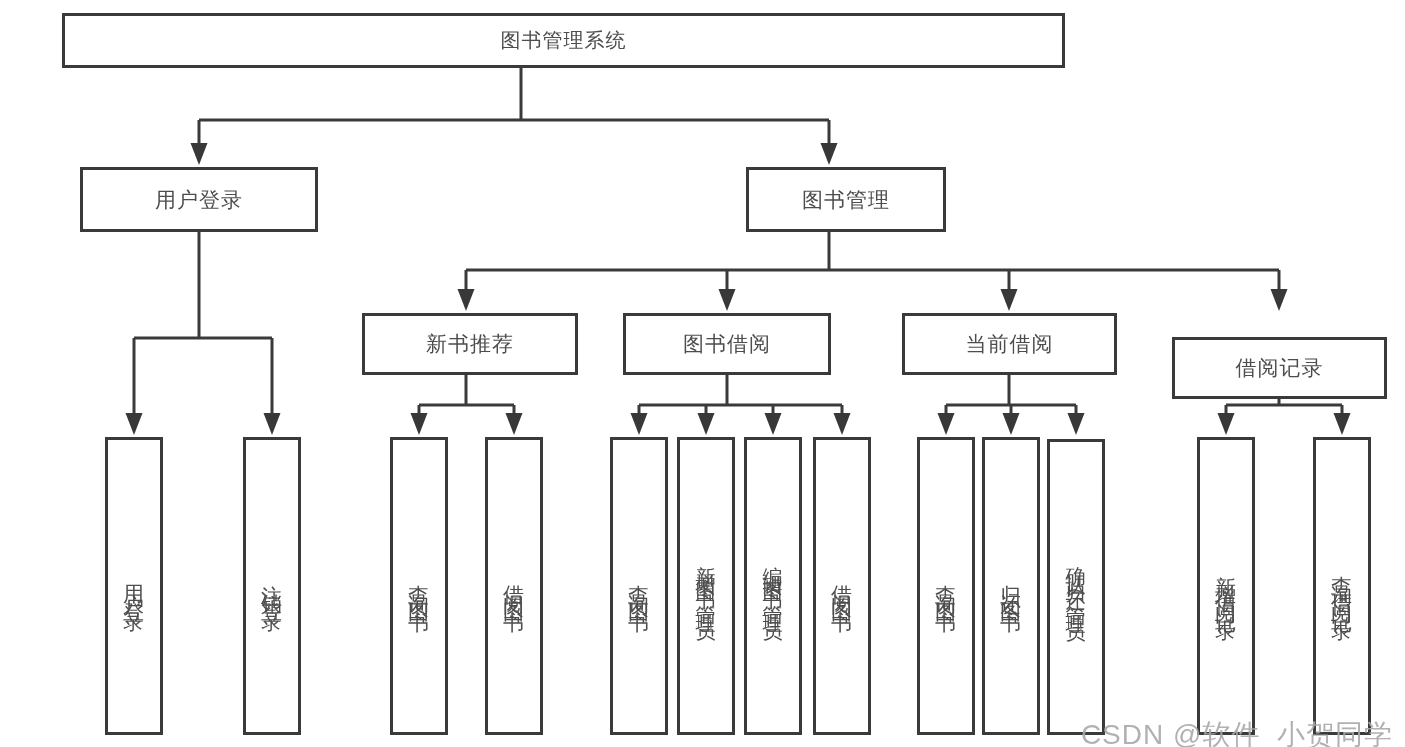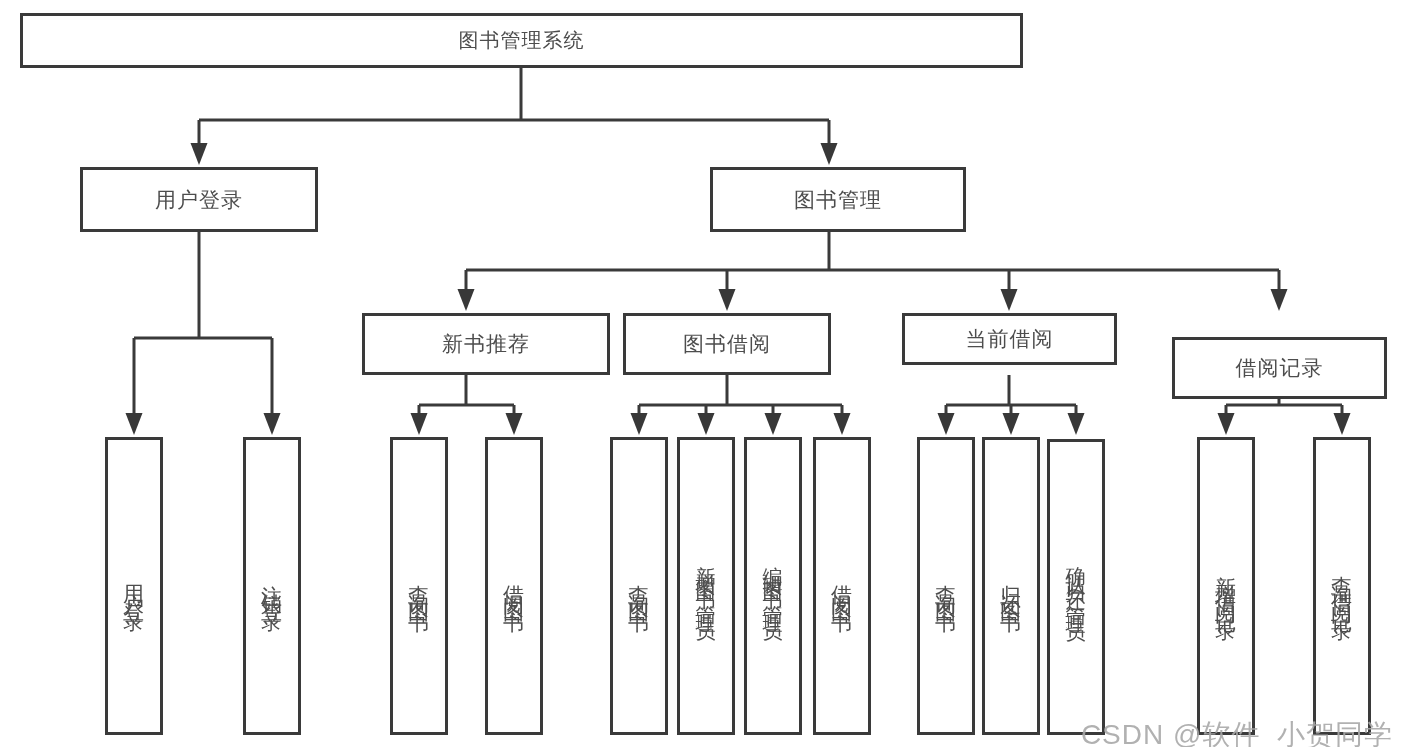--- a/index.html
+++ b/index.html
@@ -14,21 +14,21 @@
   .node {
     position:absolute;
     border:3px solid #3a3a3a;
     background:#ffffff;
     display:flex; align-items:center; justify-content:center;
     color:#4d4d4d;
     z-index:2;
     box-sizing:border-box;
   }
   .hnode { font-size:21px; letter-spacing:1px; }
-  .root  { font-size:20px; }
+  .root  { font-size:20px;margin-left:42px; }
   .vnode span {
     writing-mode:vertical-rl;
     text-orientation:mixed;
     font-size:21px;
     letter-spacing:9px;
     color:#4d4d4d;
     line-height:1;
   }
   .vnode.long span { letter-spacing:8px; font-size:20px; }
   .watermark {
@@ -84,31 +84,31 @@
     <polygon class="ah" points="1333.5,413 1350.5,413 1342,435"></polygon>
   </svg>
 
   <div class="node hnode root" style="left:20px; top:13px; width:1003px; height:55px;">
     <span>图书管理系统</span>
   </div>
 
   <div class="node hnode" style="left:80px; top:167px; width:238px; height:65px;">
     <span>用户登录</span>
   </div>
-  <div class="node hnode" style="left:710px; top:167px; width:256px; height:65px;">
+  <div class="node hnode" style="left:746px; top:167px; width:200px; height:65px;">
     <span>图书管理</span>
   </div>
 
-  <div class="node hnode" style="left:362px; top:313px; width:248px; height:62px;">
+  <div class="node hnode" style="left:362px; top:313px; width:216px; height:62px;">
     <span>新书推荐</span>
   </div>
   <div class="node hnode" style="left:623px; top:313px; width:208px; height:62px;font-family:Liberation Mono, monospace;">
     <span>图书借阅</span>
   </div>
-  <div class="node hnode" style="left:902px; top:313px; width:215px; height:52px;">
+  <div class="node hnode" style="left:902px; top:313px; width:215px; height:62px;">
     <span>当前借阅</span>
   </div>
   <div class="node hnode" style="left:1172px; top:313px; width:215px; height:62px;margin-top:24px;">
     <span>借阅记录</span>
   </div>
 
   <div class="node vnode" style="left:105px; top:437px; width:58px; height:298px;">
     <span>用户登录</span>
   </div>
   <div class="node vnode" style="left:243px; top:437px; width:58px; height:298px;">

